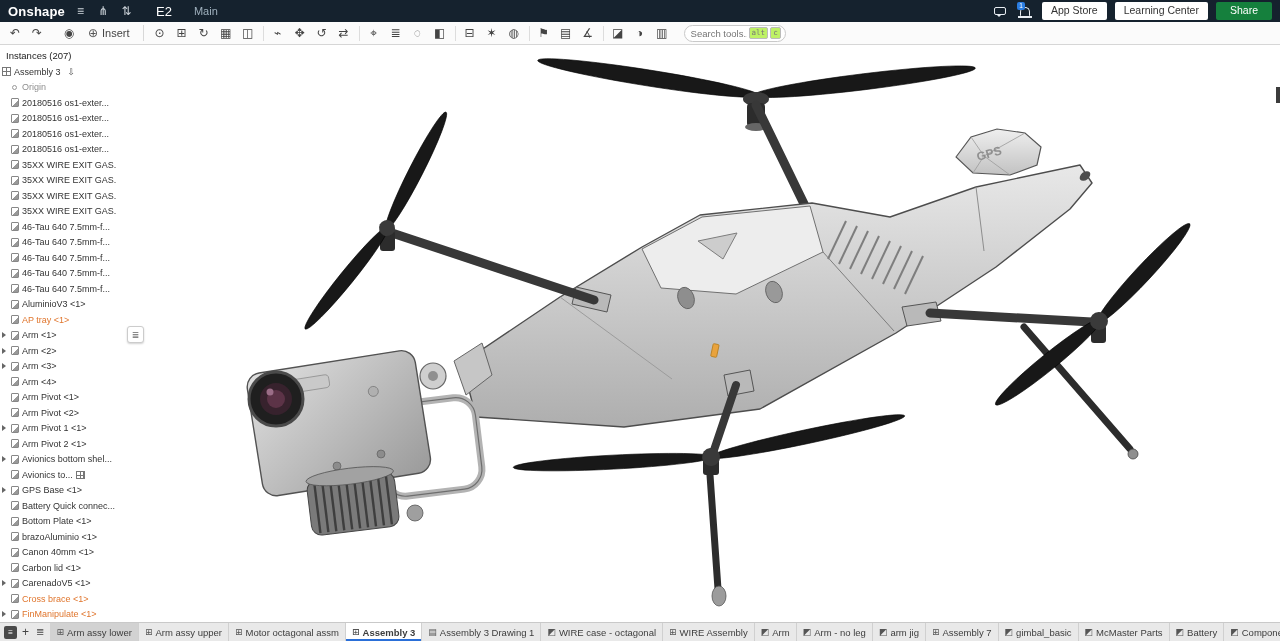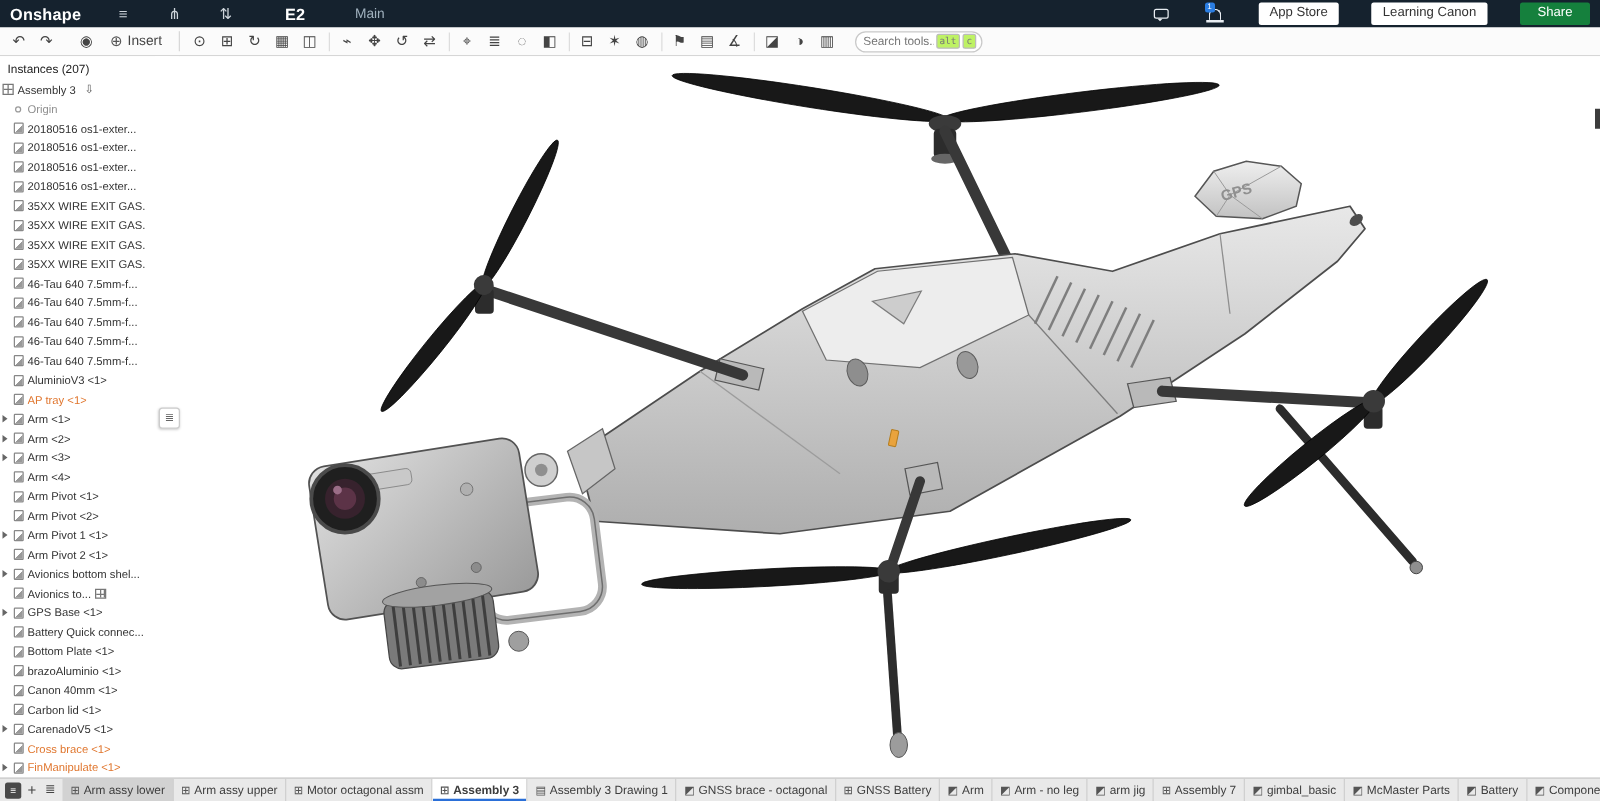--- a/index.html
+++ b/index.html
@@ -1,21 +1,21 @@
 <!DOCTYPE html>
 <html><head>
 <meta charset="utf-8">
 <style>
 *{box-sizing:border-box;margin:0;padding:0}
 html,body{width:1280px;height:641px;overflow:hidden;background:#fff;font-family:"Liberation Sans","DejaVu Sans",sans-serif}
 
-.topbar{position:absolute;left:0;top:0;right:0;height:22px;background:#15222e;display:flex;align-items:center;color:#fff;padding:0 8px;gap:26px}
+.topbar{position:absolute;left:0;top:0;right:0;height:22px;background:#15222e;display:flex;align-items:center;color:#fff;padding:0 8px;gap:8px}
 .logo{font-size:13px;font-weight:700;letter-spacing:.2px;cursor:pointer}
 .tb-ic{color:#cfd6dc;font-size:12px;width:15px;text-align:center;cursor:pointer;line-height:1}
-.doc-title{font-size:13px;font-weight:700;margin-left:14px}
+.doc-title{font-size:13px;font-weight:400;margin-left:14px}
 .workspace{font-size:11px;color:#9fb0bd;margin-left:14px}
 .spacer{flex:1}
 .bubble-wrap,.bell-wrap{position:relative;width:17px;display:flex;justify-content:center;align-items:center;cursor:pointer;height:100%}
 .bubble{display:block;width:12px;height:8px;border:1.3px solid #e8edf2;border-radius:2px;position:relative}
 .bubble::after{content:"";position:absolute;left:2px;bottom:-5px;border:2.5px solid transparent;border-top-color:#e8edf2}
 .bell{display:block;width:10px;height:9px;border:1.3px solid #e8edf2;border-bottom:none;border-radius:5px 5px 1px 1px;position:relative}
 .bell::after{content:"";position:absolute;left:-3px;right:-3px;bottom:-2px;height:1.6px;background:#e8edf2}
 .badge{position:absolute;top:2px;left:0;background:#2a7de1;color:#fff;font-size:6.5px;line-height:8px;min-width:8px;text-align:center;border-radius:2px;padding:0 1px}
 .chip{background:#fff;color:#333;font-size:10.5px;border:none;border-radius:2px;padding:3px 9px;line-height:1.1;cursor:pointer;font-family:Liberation Sans, sans-serif}
 .chip.share{background:#15803d;color:#fff;padding:3px 14px}
@@ -78,21 +78,21 @@
   <span class="workspace">Main</span>
   <span class="spacer"></span>
   <span class="bubble-wrap">
       <span class="bubble"></span>
     </span>
   <span class="bell-wrap">
     <span class="bell"></span>
     <span class="badge">1</span>
   </span>
   <button class="chip">App Store</button>
-  <button class="chip">Learning Canon</button>
+  <button class="chip">Learning Center</button>
   <button class="chip share">Share</button>
 </header>
 
 <div class="toolbar">
   <span class="tbtn">
       <span class="g">↶</span>
     </span>
   <span class="tbtn">
       <span class="g">↷</span>
     </span>
@@ -550,25 +550,25 @@
     <div class="tab active t-assembly">
       <span class="tico2">⊞</span>
       <span class="tlbl">Assembly 3</span>
     </div>
     <div class="tab t-drawing">
       <span class="tico2">▤</span>
       <span class="tlbl">Assembly 3 Drawing 1</span>
     </div>
     <div class="tab t-partstudio">
       <span class="tico2">◩</span>
-      <span class="tlbl">GNSS brace - octagonal</span>
+      <span class="tlbl">WIRE case - octagonal</span>
     </div>
     <div class="tab t-assembly">
       <span class="tico2">⊞</span>
-      <span class="tlbl">GNSS Battery</span>
+      <span class="tlbl">WIRE Assembly</span>
     </div>
     <div class="tab t-partstudio">
       <span class="tico2">◩</span>
       <span class="tlbl">Arm</span>
     </div>
     <div class="tab t-partstudio">
       <span class="tico2">◩</span>
       <span class="tlbl">Arm - no leg</span>
     </div>
     <div class="tab t-partstudio">

